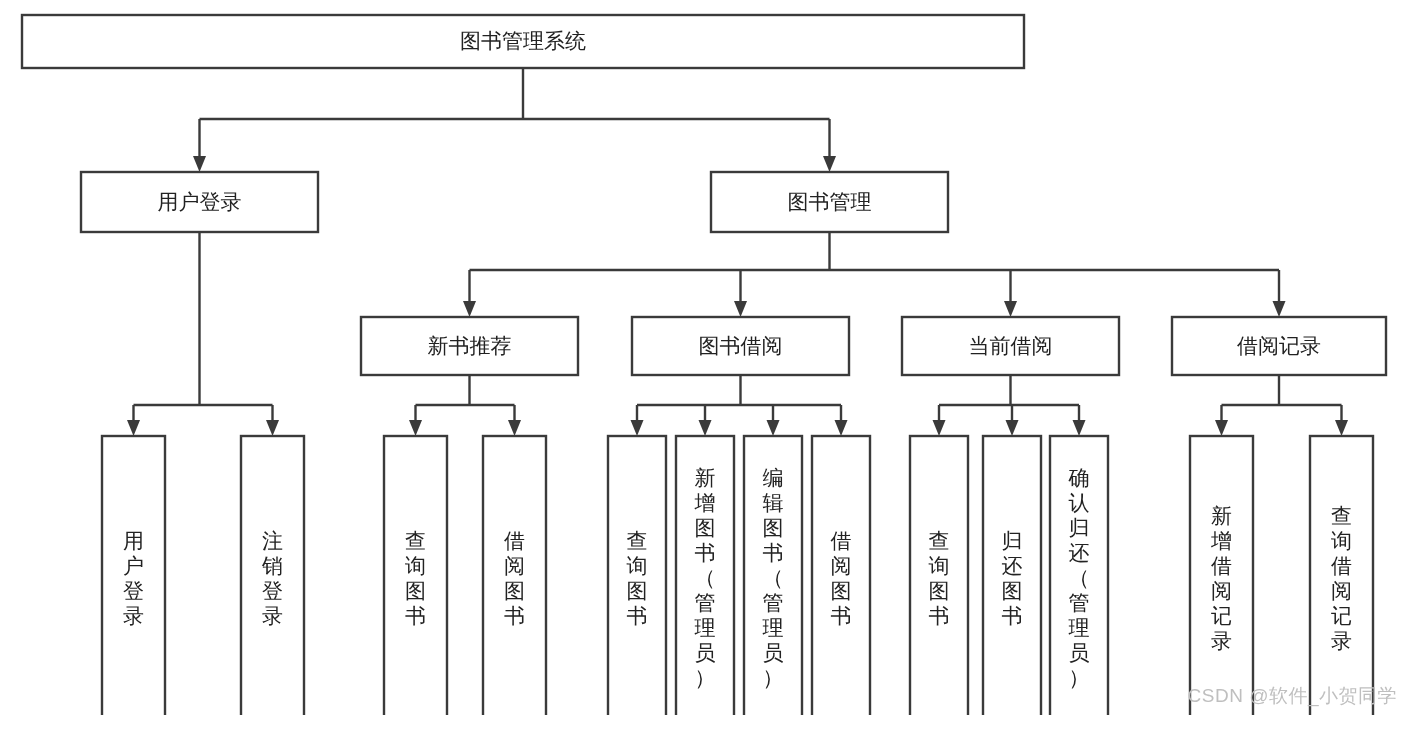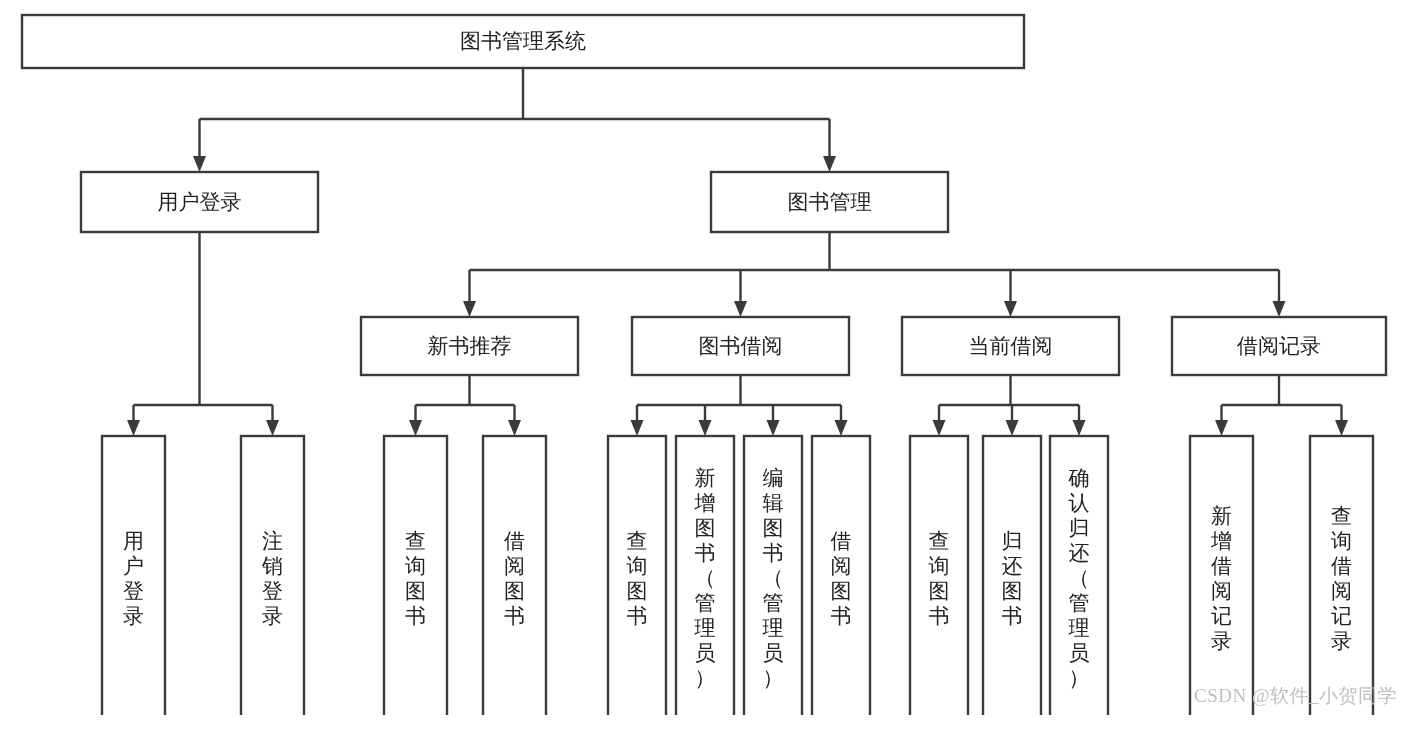--- a/index.html
+++ b/index.html
@@ -51,21 +51,21 @@
     stroke-linecap: butt;
   }
   .arrow-head {
     fill: #3a3a3a;
     stroke: none;
   }
   .watermark {
     position: absolute;
     right: 8px;
     bottom: 6px;
-    font-family: Liberation Serif, serif;
+    font-family: Liberation Sans, sans-serif;
     font-size: 19px;
     color: #bfbfbf;
     letter-spacing: 0.5px;
     user-select: none;
     white-space: nowrap;
   }
 </style>
 </head>
 <body>
 

